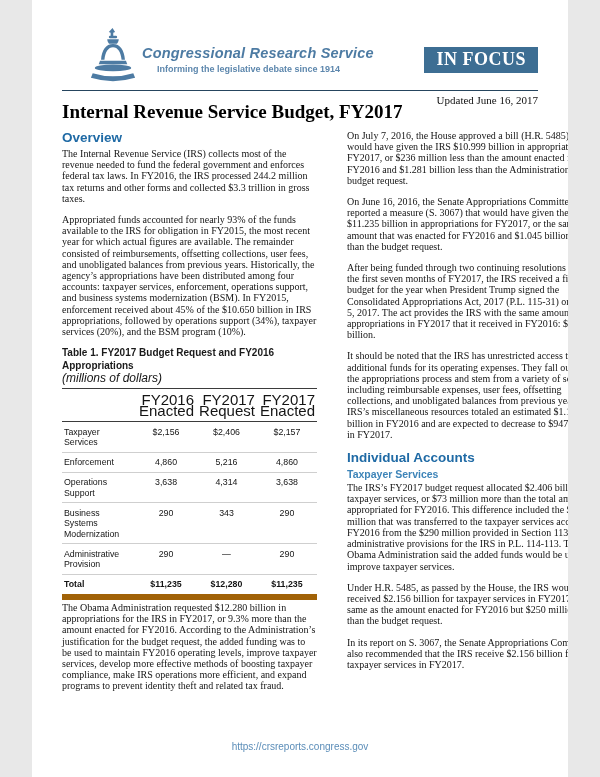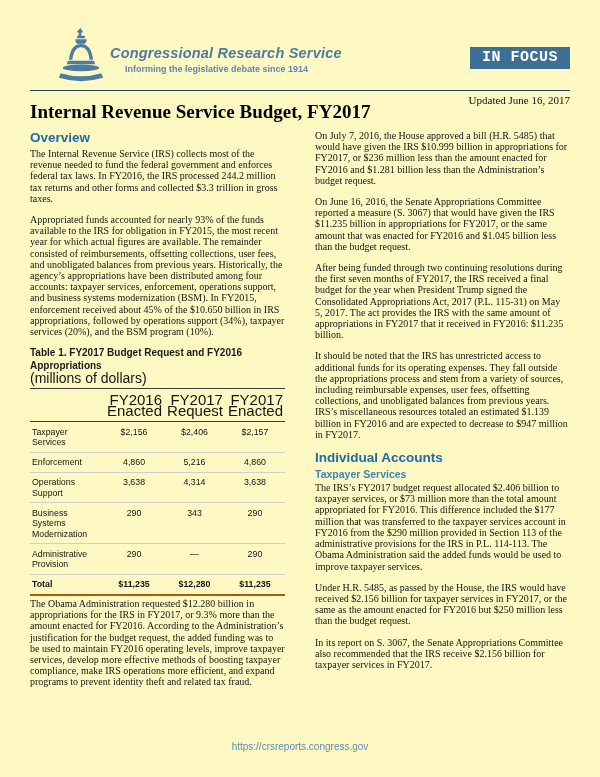--- a/index.html
+++ b/index.html
@@ -1,37 +1,37 @@
 <!DOCTYPE html>
 <html><head>
 <meta charset="utf-8">
 <style>
   * { box-sizing: border-box; }
   html,body { margin:0; padding:0; background:#e8e8e8; }
   .page {
-    position:relative; width:600px; height:777px; margin:0 auto;
-    background:#fef9c3; overflow:hidden;
+    position:relative; width:536px; height:777px; margin:0 auto;
+    background:#ffffff; overflow:hidden;
     font-family:"Liberation Serif", serif; color:#141414;
   }
   
   .capitol { position:absolute; left:55px; top:27px; width:52px; height:58px; }
   .crs-name {
     position:absolute; left:110px; top:45px;
     font-family:"Liberation Sans", sans-serif; font-weight:bold; font-style:italic;
     font-size:14.5px; color:#4d7ba3; letter-spacing:0.2px; white-space:nowrap;
   }
   .crs-tagline {
     position:absolute; left:111px; top:64px;
     font-family:"Liberation Sans", sans-serif; font-size:9px; font-weight:bold;
     color:#5d87ad; white-space:nowrap;padding-left:14px;
   }
   .badge {
     position:absolute; right:30px; top:47px;
     background:#3d6e93; color:#ffffff;
-    font-family:Liberation Mono, monospace; font-weight:bold; font-size:15px;
+    font-family:Liberation Serif, serif; font-weight:bold; font-size:18px;
     padding:2px 12px 3px; letter-spacing:0.5px;
   }
   .head-rule { position:absolute; top:90px; left:30px; right:30px; border-top:1.5px solid #26455e; }
   .updated { position:absolute; top:94px; right:30px; font-size:11px; color:#111; }
   .doc-title {
     position:absolute; top:101px; left:30px;
     font-size:19px; font-weight:bold; color:#000; white-space:nowrap;
   }
   
   .cols { position:absolute; top:130px; left:30px; width:540px; display:flex; gap:30px; }
@@ -44,39 +44,39 @@
   h2.section.mt { margin-top:3px; }
   h3.sub {
     font-family:"Liberation Sans", sans-serif; font-weight:bold; font-size:10.5px;
     color:#3d84b8; margin:0 0 1px 0; line-height:13px;
   }
   
   .tbl-title {
     font-family:"Liberation Sans", sans-serif; font-weight:bold; font-size:10px;
     color:#1a1a1a; line-height:12.5px; margin:1px 0 1px;
   }
-  .tbl-sub { font-family:"Liberation Sans", sans-serif; font-size:14px; margin:0 0 4px; }
+  .tbl-sub { font-family:"Liberation Sans", sans-serif; font-size:12px; margin:0 0 4px;font-style:italic; }
   table.budget {
     width:100%; border-collapse:collapse;
     font-family:"Liberation Sans", sans-serif; font-size:8.8px;
     border-top:1.8px solid #3b3b3b; margin-bottom:2px;
   }
   table.budget thead th {
     font-weight:normal; font-size:15px; line-height:10.5px;
     padding:6px 2px 5px; border-bottom:1.4px solid #3b3b3b;
     text-align:right; vertical-align:bottom;
   }
   table.budget thead th.blank { width:74px; }
   table.budget tbody td {
     padding:4.5px 2px 4px; border-bottom:0.8px solid #cfcfcf;
     text-align:center; vertical-align:top; line-height:10.5px;
   }
   table.budget tbody td.label { text-align:left; padding-right:4px; }
   table.budget tbody tr.total td {
-    font-weight:bold; border-bottom:2px solid #a16207;
+    font-weight:bold; border-bottom:6px solid #a16207;
   }
   .source {
     font-family:"Liberation Sans", sans-serif; font-size:8.4px; line-height:10.8px;
     color:#1c1c1c; margin:3px 0 11px;
   }
   .source .src-label { font-weight:bold; }
   
   .footer {
     position:absolute; left:0; right:0; bottom:25px; text-align:center;
     font-family:"Liberation Sans", sans-serif; font-size:10px; color:#5b8db8;

